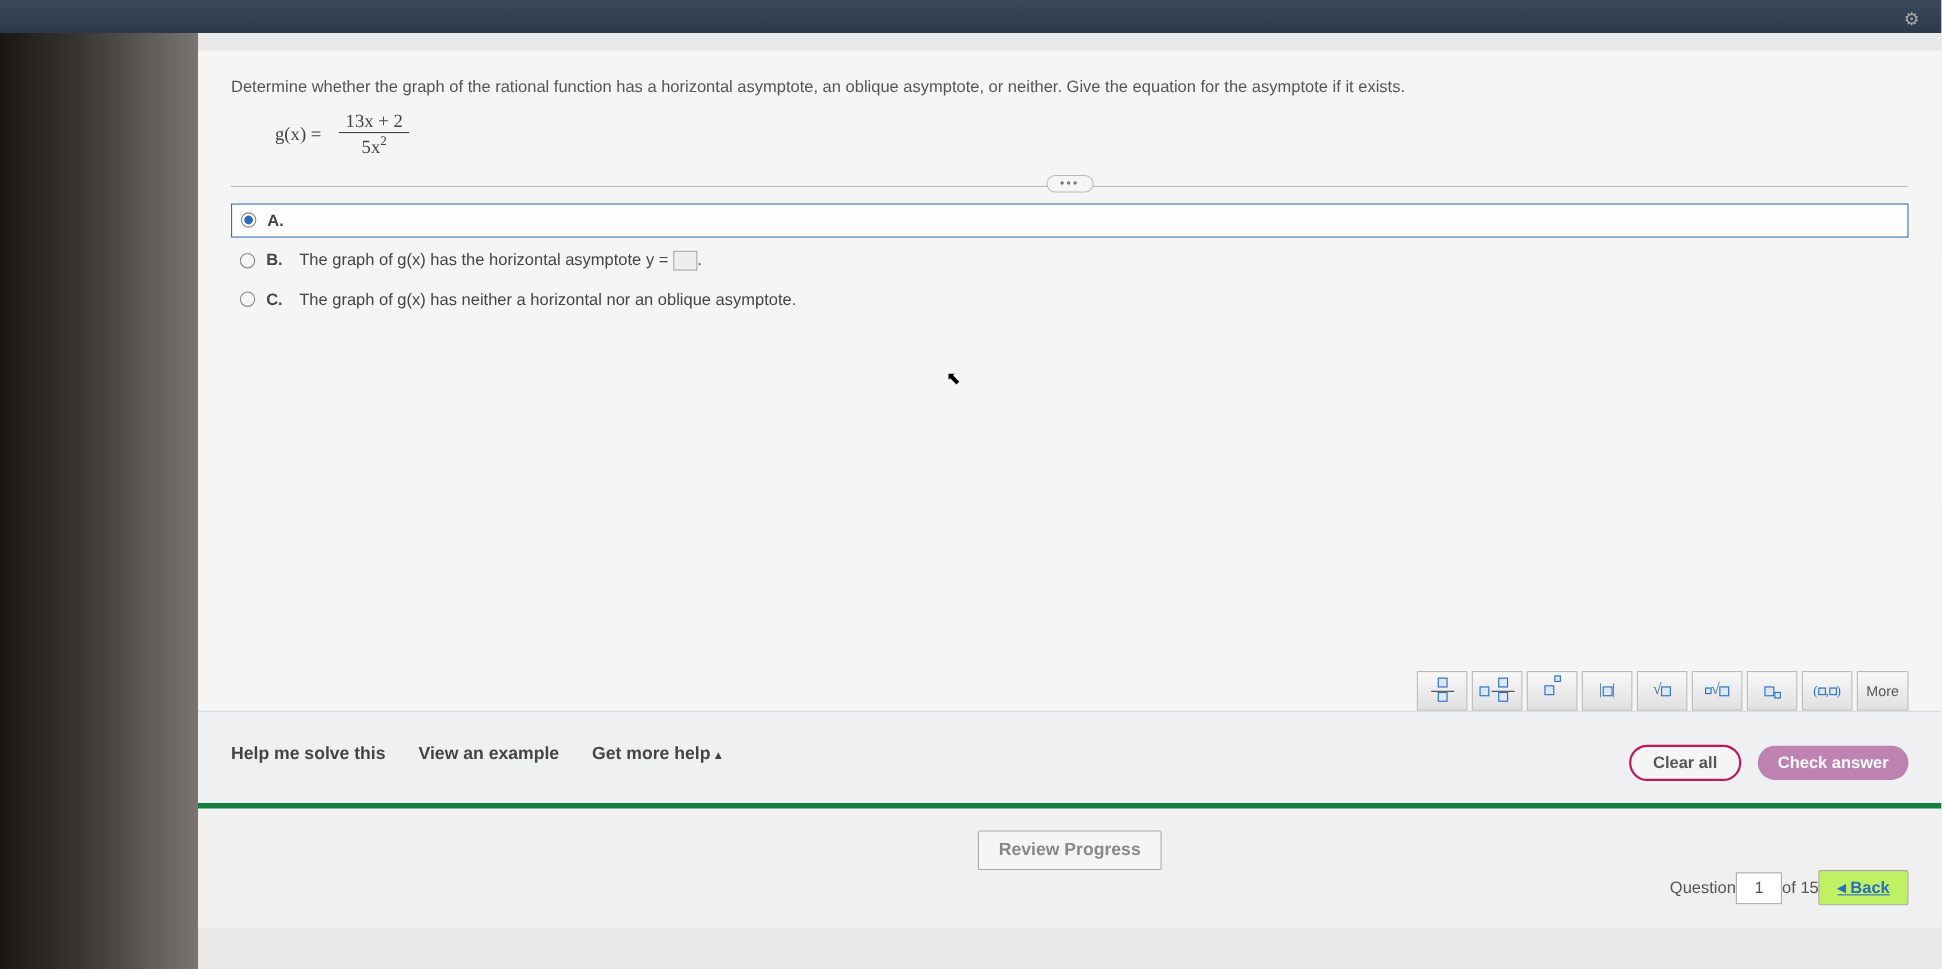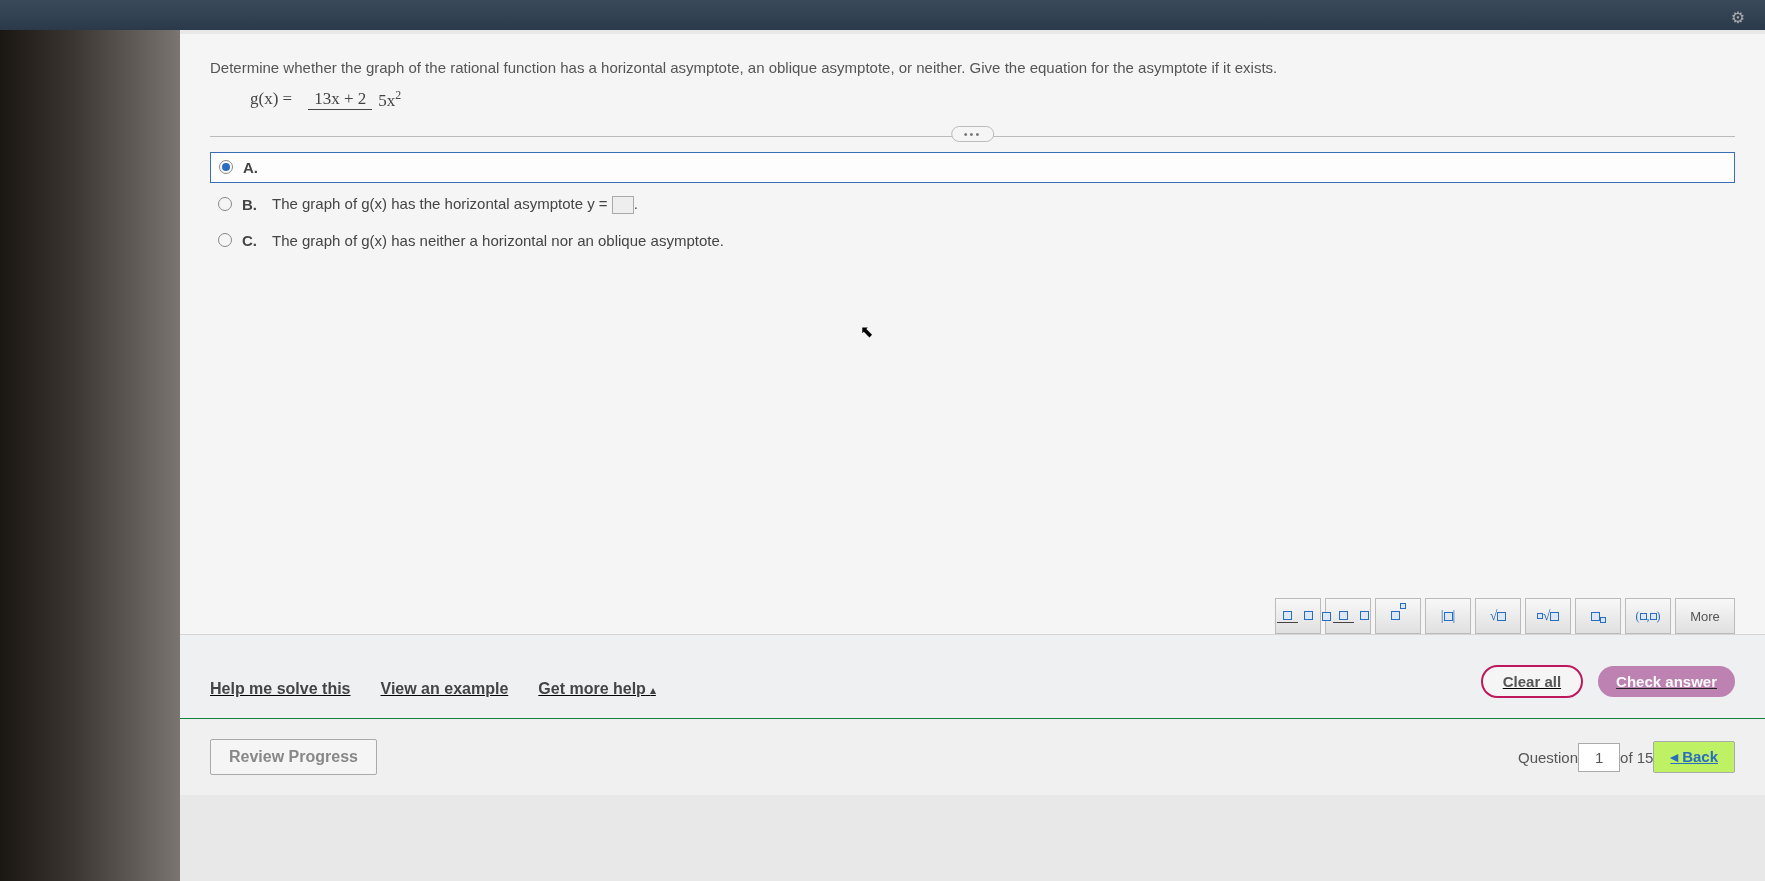--- a/index.html
+++ b/index.html
@@ -18,41 +18,42 @@
     }
     .gear-icon {
       position: absolute;
       right: 20px;
       top: 8px;
       color: #aaa;
       font-size: 16px;
     }
     .content-panel {
       background: #f5f5f5;
-      margin: 4px 0 0 180px;
+      margin: 16px 0 0 180px;
       padding: 25px 30px 0 30px;
       height: 600px;
       position: relative;
     }
     .question-prompt {
       color: #555;
       font-size: 15px;
       margin-bottom: 12px;
     }
     .equation {
       margin-left: 40px;
       font-family: 'Times New Roman', serif;
       font-size: 17px;
       color: #444;
       display: flex;
       align-items: center;
       gap: 16px;
     }
     .fraction {
       display: inline-flex;
+      flex-direction: column;
       align-items: center;
       vertical-align: middle;
     }
     .fraction .num { border-bottom: 1px solid #444; padding: 0 6px; }
     .fraction .den { padding: 0 6px; }
     .fraction .den sup { font-size: 0.7em; }
     .hr-line {
       border: none;
       border-top: 1px solid #bbb;
       margin: 25px 0 15px 0;
@@ -135,29 +136,28 @@
       width: 46px; height: 36px;
       background: linear-gradient(#f8f8f8, #e0e0e0);
       border: 1px solid #bbb;
       display: flex;
       align-items: center;
       justify-content: center;
       font-size: 14px;
       color: #2a6cc0;
       font-family: 'Times New Roman', serif;
     }
-    .tool-btn.more { width: 60px; color: #555; font-family: Arial; font-size: 13px; }
+    .tool-btn.more { width: 47px; color: #555; font-family: Arial; font-size: 13px; }
     .action-row {
       background: #eef0f2;
       margin-left: 180px;
       padding: 30px 30px 20px 30px;
       display: flex;
-      align-items: flex-end;
+      align-items: flex-start;
       border-top: 1px solid #d5d5d5;
-      text-decoration: underline;
     }
     .action-link {
       font-weight: bold;
       color: #444;
       margin-right: 30px;
       font-size: 16px;
     }
     .action-link .caret { font-size: 11px; }
     .action-right { margin-left: auto; display: flex; gap: 15px; align-items:center; }
     .pill-btn {
@@ -177,21 +177,22 @@
       background: #b56fa8;
       font-size: 15px;
       opacity: 0.85;
     }
     .footer-row {
       margin-left: 180px;
       padding: 20px 30px;
       display: flex;
       align-items: center;
       background: #f0f0f0;
-      border-top: 1px solid #15803d;
+      border-top: 5px solid #15803d;
+      flex-direction: column;
     }
     .review-btn {
       border: 1px solid #aaa;
       padding: 8px 18px;
       color: #888;
       font-weight: bold;
       font-size: 16px;
       background: #f5f5f5;
       border-radius: 2px;
     }

